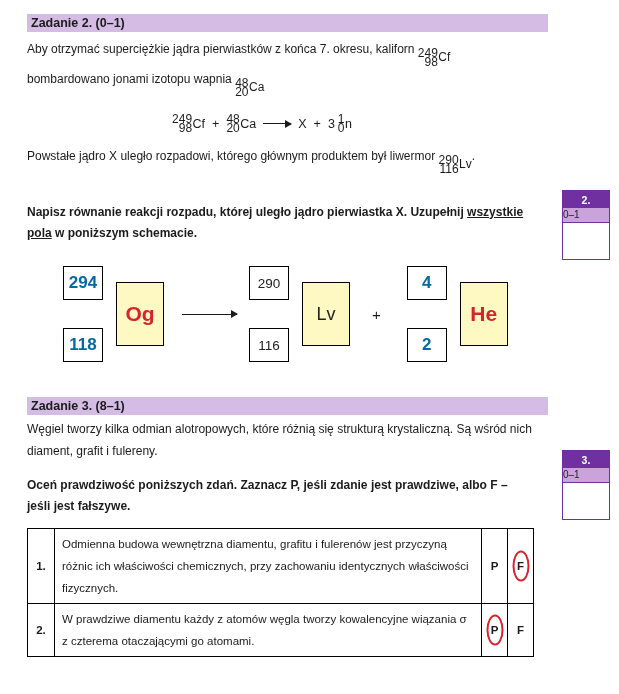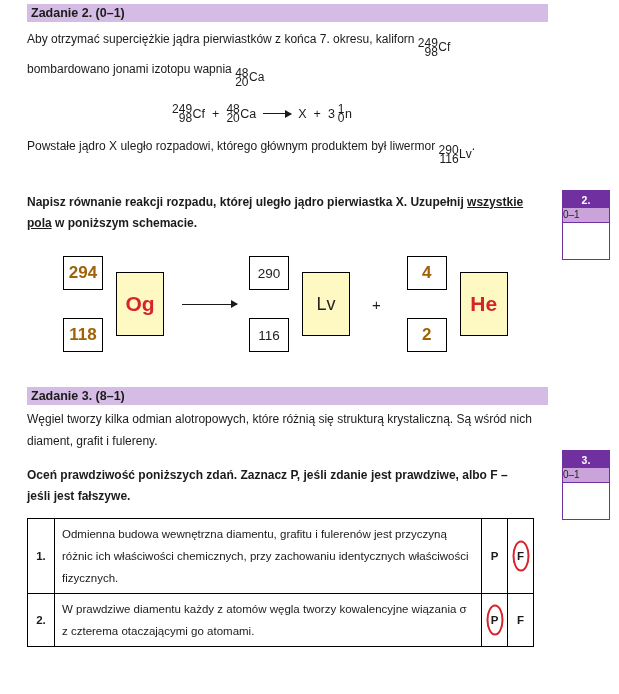--- a/index.html
+++ b/index.html
@@ -1,21 +1,21 @@
 <!DOCTYPE html>
 <html><head>
 <meta charset="utf-8">
 <style>
   * { margin:0; padding:0; box-sizing:border-box; }
   body { background:#fff; }
   .page{
     position:relative; width:619px; height:694px; background:#ffffff;
     font-family:"Liberation Sans", sans-serif; color:#1b1b1b; overflow:hidden;
   }
-  .content{ position:absolute; left:27px; top:4px; width:528px; }
+  .content{ position:absolute; left:27px; top:14px; width:528px; }
 
   .task-header{
     background:#d5bce4; width:521px; height:18px;
     font-size:12.5px; font-weight:bold; padding:1px 0 0 4px; line-height:16px;
   }
   .para{ font-size:12px; line-height:21.5px; margin-top:7px; width:505px; }
   .bold-instr{ font-size:12px; font-weight:bold; line-height:21px; width:505px; }
   .u{ text-decoration:underline; }
 
   
@@ -39,21 +39,21 @@
 
   
   .scheme{ margin:20px 0 0 36px; display:flex; align-items:center; height:100px; }
   .nuclide{ display:flex; align-items:center; }
   .nums-col{ display:flex; flex-direction:column; justify-content:space-between;
              height:96px; margin-right:13px; }
   .small-box{ width:40px; height:34px; border:1.6px solid #000;
               display:flex; align-items:center; justify-content:center; background:#fff; }
   .big-box{ width:48px; height:64px; border:1.6px solid #000;
             display:flex; align-items:center; justify-content:center; background:#fef9c3; }
-  .nuclide.red .small-box{ color:#a16207; font-weight:bold; font-size:17px; }
+  .nuclide.red .small-box{ color:#0369a1; font-weight:bold; font-size:17px; }
   .nuclide.red .big-box{ color:#d6232c; font-weight:bold; font-size:21px; }
   .nuclide.black .small-box{ color:#222; font-weight:400; font-size:13.5px; }
   .nuclide.black .big-box{ color:#222; font-weight:400; font-size:18px; }
   .scheme-gap-a{ width:18px; } .scheme-gap-b{ width:12px; }
   .scheme-plus{ font-size:15px; font-weight:400; margin:0 26px 0 22px; }
 
   
   .score-box{ position:absolute; right:9px; width:48px; height:70px;
               border:1.5px solid #7030a0; background:#fff; }
   .score-box .num{ background:#7030a0; color:#fff; font-weight:bold; font-size:10.5px;

